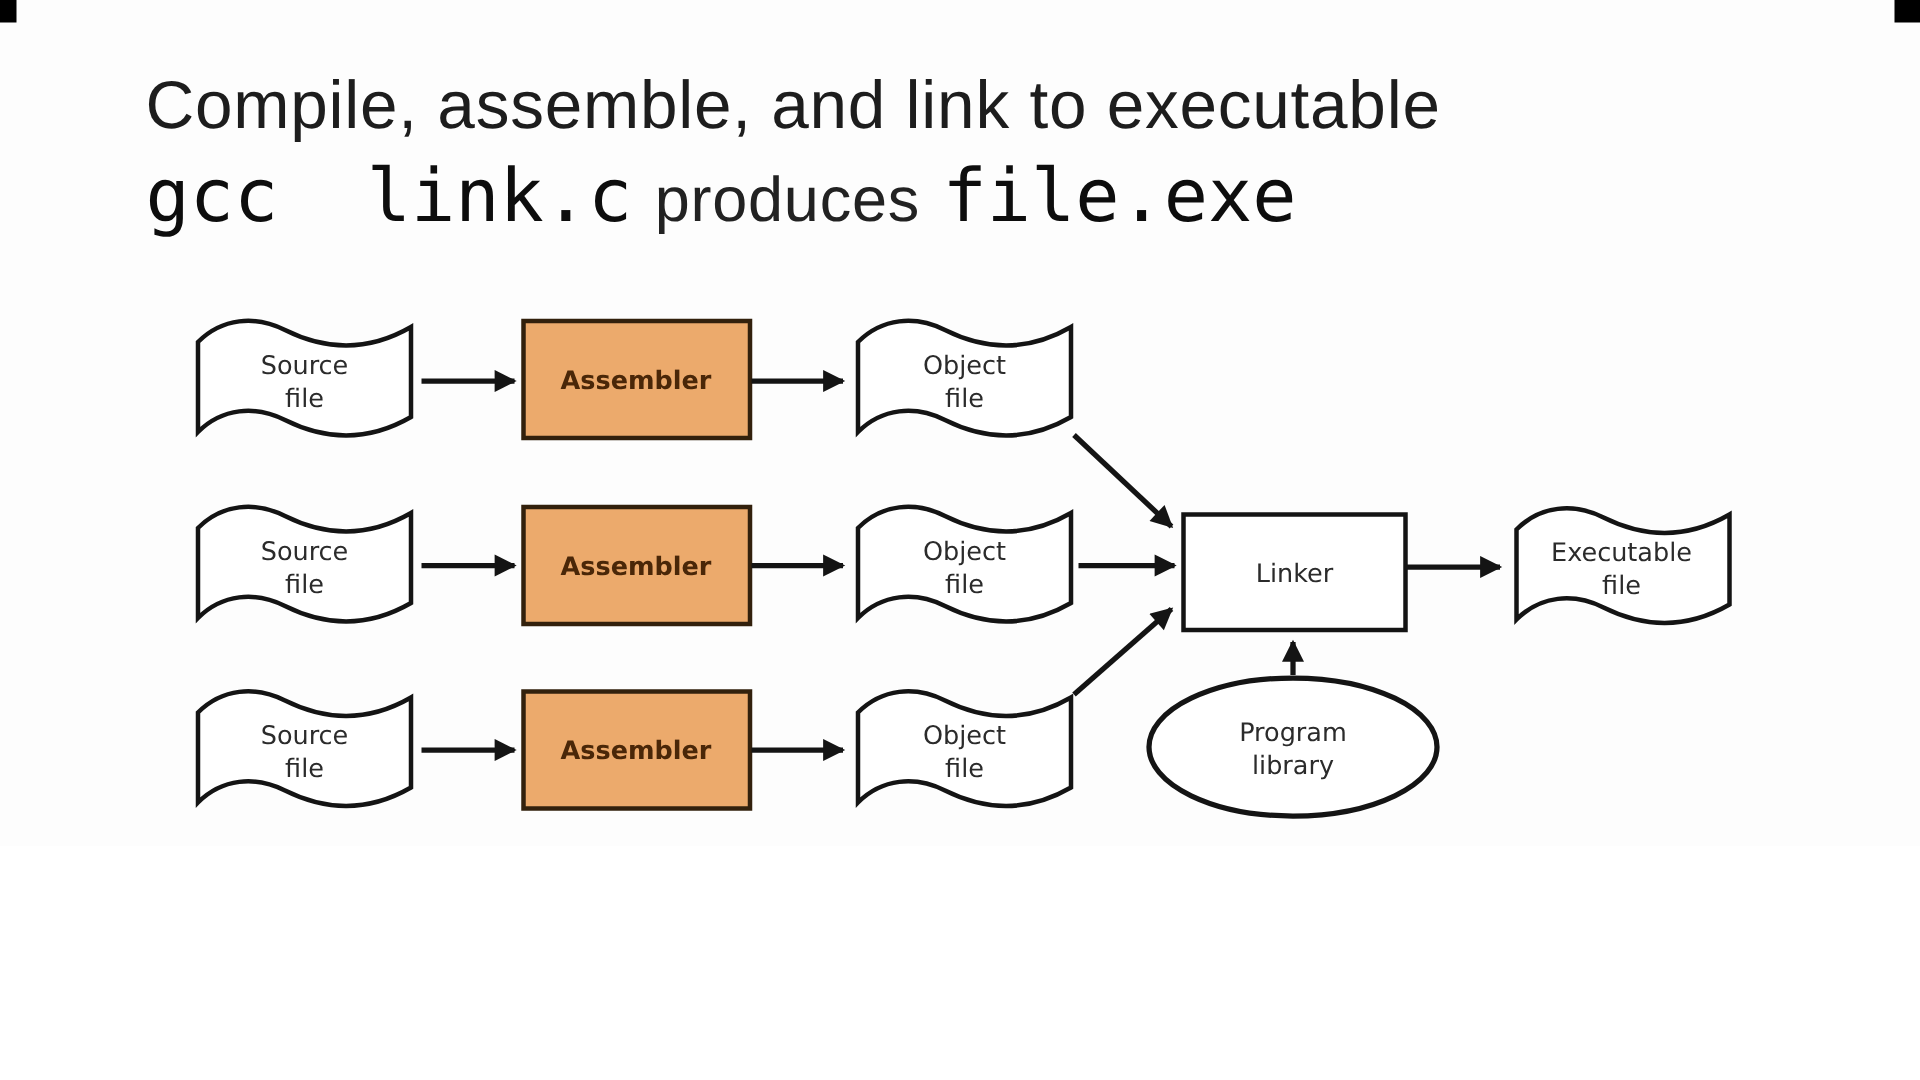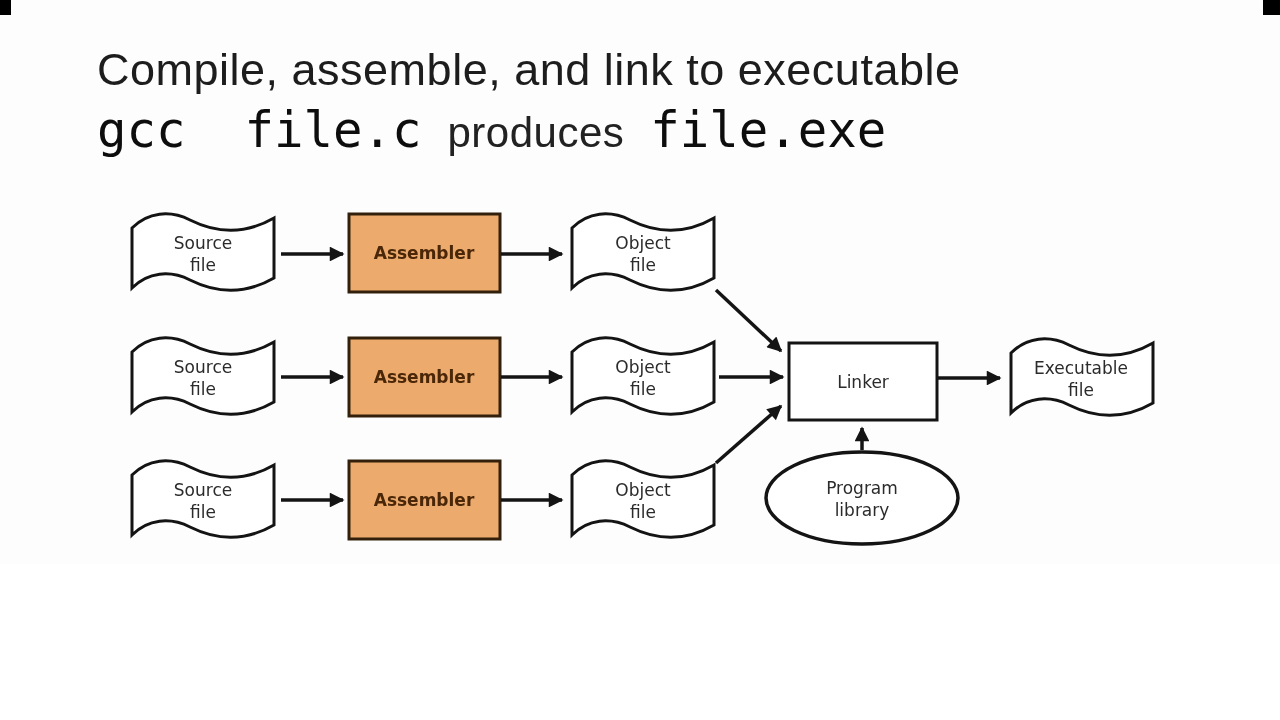--- a/index.html
+++ b/index.html
@@ -19,21 +19,21 @@
     font-size:45px;line-height:56px;font-weight:300;
     letter-spacing:0.5px;color:#1d1d1d;
   }
   .title-line2{margin-top:3px;line-height:60px;}
   .code-seg{
     font-family:"DejaVu Sans Mono","Liberation Mono",monospace;
     font-size:49px;color:#0d0d0d;white-space:pre;
   }
   .plain-seg{
     font-size:42px;font-weight:300;color:#222;
-    letter-spacing:0.5px;margin:0 26px;
+    letter-spacing:0.5px;margin:0 15px;
   }
   svg{position:absolute;left:0;top:0;}
   .doc-use{fill:#ffffff;stroke:#141414;stroke-width:3;}
   .proc-rect{stroke-width:3;}
   .linker-rect{fill:#ffffff;stroke:#141414;stroke-width:3;}
   .lib-ellipse{fill:#ffffff;stroke:#141414;stroke-width:3.5;}
   .flow-line{stroke:#141414;stroke-width:3.5;fill:none;}
   .node-label{
     font-family:"DejaVu Sans","Liberation Sans",sans-serif;
     font-size:17px;fill:#2b2b2b;text-anchor:middle;
@@ -46,21 +46,21 @@
 </head>
 <body>
 
 <div id="screen">
 
   <div class="corner-mark tl"></div>
   <div class="corner-mark tr"></div>
 
   <div class="title-block">
     <div class="title-line1">Compile, assemble, and link to executable</div>
-    <div class="title-line2"><span class="code-seg">gcc  file.c</span><span class="plain-seg">produces</span><span class="code-seg">file.exe</span></div>
+    <div class="title-line2"><span class="code-seg">gcc  link.c</span><span class="plain-seg">produces</span><span class="code-seg">file.exe</span></div>
   </div>
 
   <svg width="1280" height="720" viewBox="0 0 1280 720">
     <defs>
       <path id="doc-shape" d="M4,20 C20,4 42,2 62,12 C92,27 120,25 146,10 L146,70 C120,85 92,87 62,72 C42,62 20,64 4,80 Z"></path>
       <marker id="arrow-head" viewBox="0 0 10 10" refX="9" refY="5" markerWidth="5" markerHeight="4.2" orient="auto">
         <path d="M0,0 L10,5 L0,10 Z" fill="#141414"></path>
       </marker>
     </defs>
 

